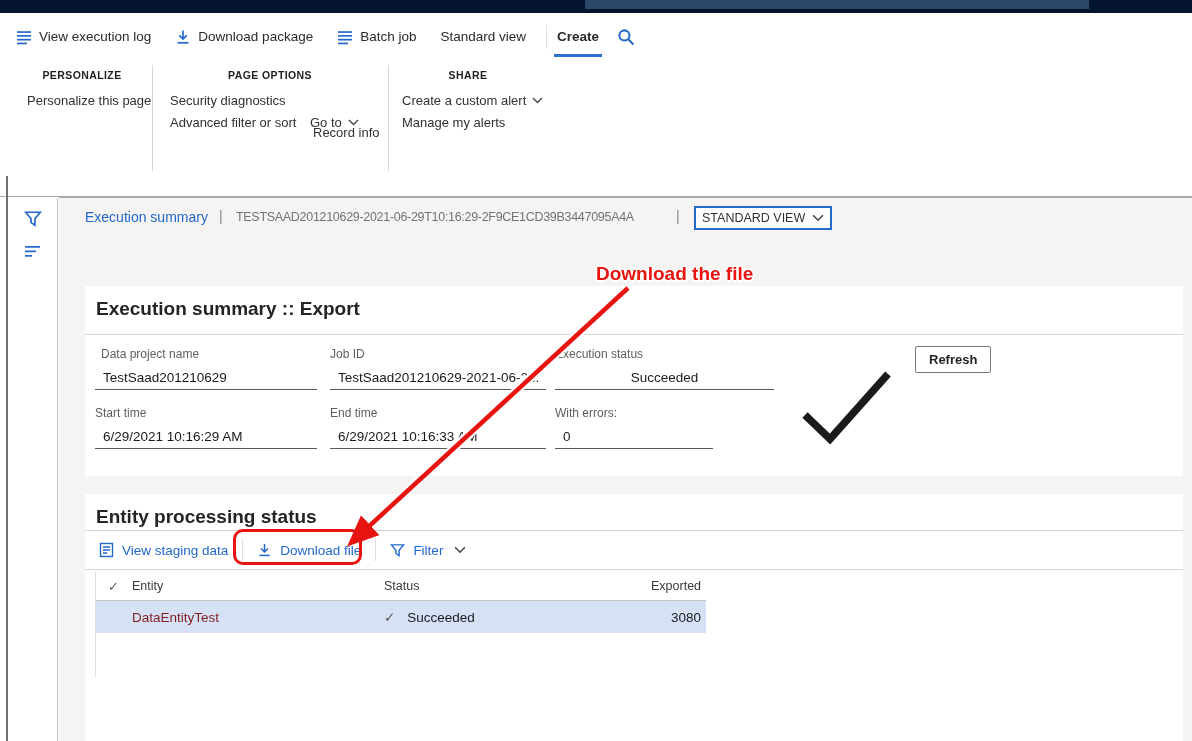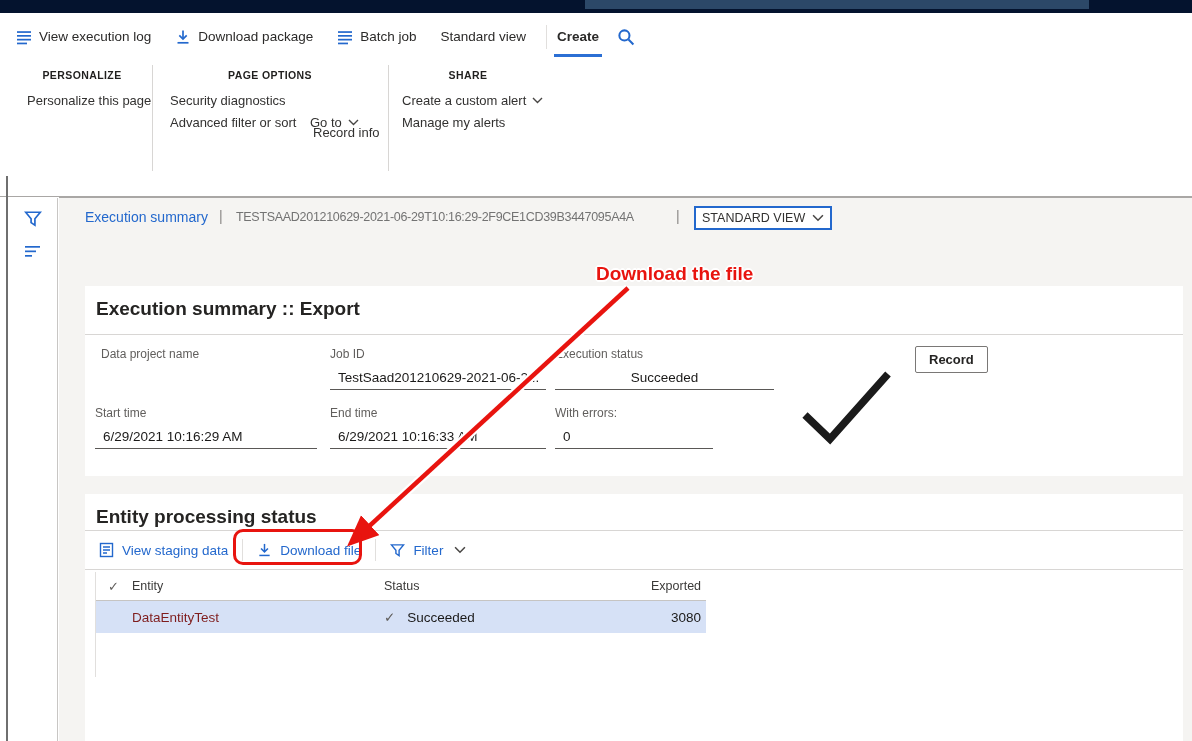--- a/index.html
+++ b/index.html
@@ -190,37 +190,38 @@
       <svg width="12" height="8" viewBox="0 0 11 7" fill="none" stroke="#484644" stroke-width="1.4">
           <path d="M1 1l4.5 4.5L10 1"></path>
         </svg>
     </div>
 
     <div class="abs card card1">
       <div class="card-title">Execution summary :: Export</div>
       <div class="card-rule" style="top:48px;"></div>
 
       <div class="f-label" style="left:16px;top:61px;">Data project name</div>
+      <div class="f-value" style="left:10px;top:84px;width:222px;">TestSaad201210629</div>
 
       <div class="f-label" style="left:245px;top:61px;">Job ID</div>
       <div class="f-value" style="left:245px;top:84px;width:216px;">TestSaad201210629-2021-06-2...</div>
 
       <div class="f-label" style="left:470px;top:61px;">Execution status</div>
       <div class="f-value f-center" style="left:470px;top:84px;width:219px;">Succeeded</div>
 
       <div class="f-label" style="left:10px;top:120px;">Start time</div>
       <div class="f-value" style="left:10px;top:143px;width:222px;">6/29/2021 10:16:29 AM</div>
 
       <div class="f-label" style="left:245px;top:120px;">End time</div>
       <div class="f-value" style="left:245px;top:143px;width:216px;">6/29/2021 10:16:33 AM</div>
 
       <div class="f-label" style="left:470px;top:120px;">With errors:</div>
       <div class="f-value" style="left:470px;top:143px;width:158px;">0</div>
 
-      <button class="refresh">Record</button>
+      <button class="refresh">Refresh</button>
 
       <svg class="abs ann" style="left:700px;top:80px;" width="120" height="90" viewBox="0 0 120 90">
         <polyline points="20,49 45,73 103,8" fill="none" stroke="#1b1b1b" stroke-width="7.5"></polyline>
       </svg>
     </div>
 
     <div class="abs card card2">
       <div class="card-title">Entity processing status</div>
       <div class="card-rule" style="top:36px;"></div>
 

